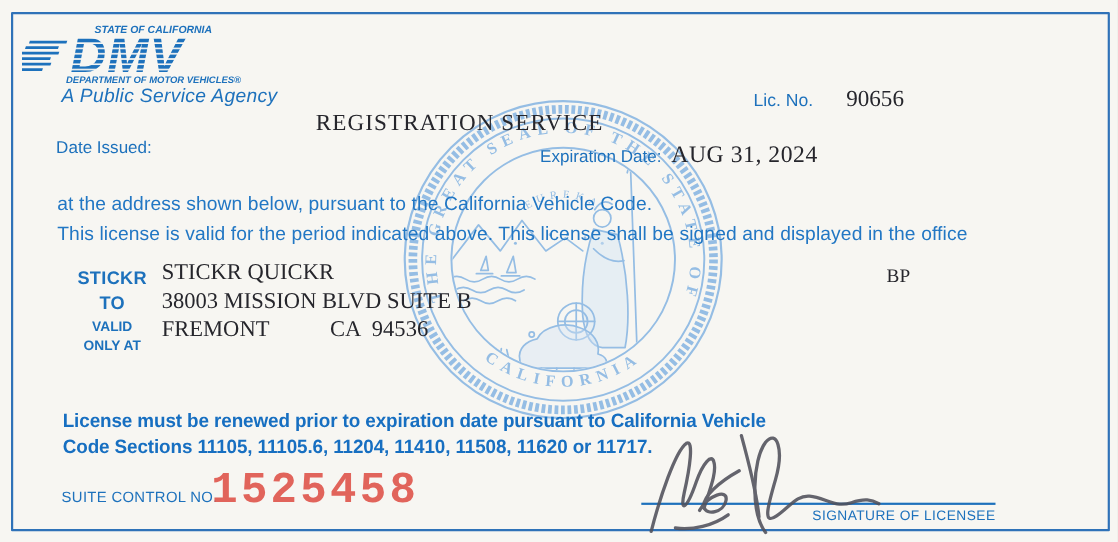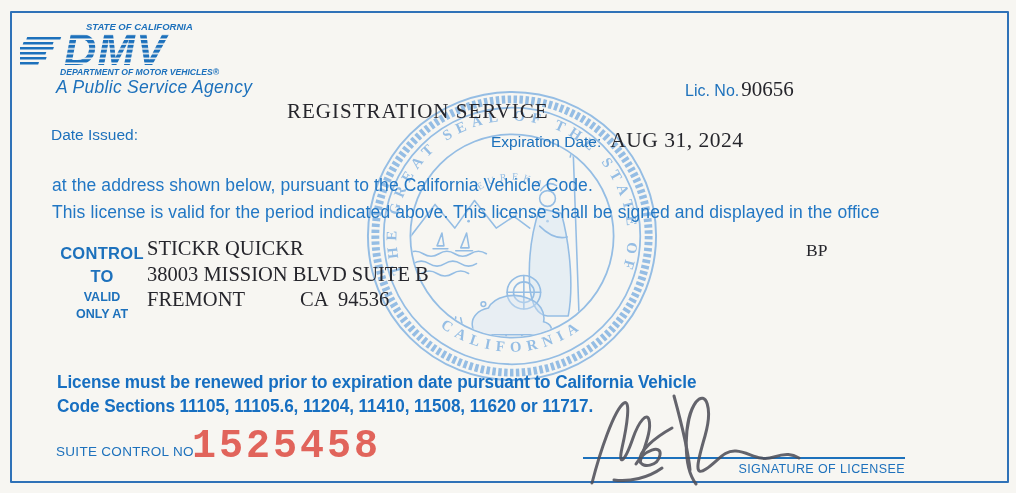--- a/index.html
+++ b/index.html
@@ -11,21 +11,21 @@
   }
   .frame{
     position:absolute;left:10px;top:11px;right:7px;bottom:10px;
     border:2px solid #2f72b8;border-radius:1px;pointer-events:none;z-index:2;
   }
   .abs{position:absolute;}
   
   #dmv-logo{left:20px;top:16px;z-index:3;}
   #tagline{left:56px;top:77px;font-style:italic;font-size:17.5px;color:#1d71bc;letter-spacing:.3px;z-index:3;}
   #title{left:287px;top:99px;font-family:"Liberation Serif",serif;font-size:21px;letter-spacing:1px;color:#26262c;z-index:3;}
-  #lic{left:685px;top:77px;display:flex;align-items:baseline;z-index:3;}
+  #lic{left:685px;top:77px;display:flex;align-items:baseline;z-index:3;gap:28px;}
   #lic .lbl{font-size:16px;color:#1d71bc;}
   #lic .val{font-family:"Liberation Serif",serif;font-size:21px;color:#26262c;margin-left:2px;}
   
   .date-row{display:flex;align-items:baseline;gap:9px;z-index:3;}
   #date-issued{left:51px;top:126px;}
   #date-exp{left:491px;top:128px;}
   .date-row .lbl{font-size:15.5px;color:#1d71bc;}
   .date-row .val{font-family:"Liberation Serif",serif;font-size:21.5px;color:#26262c;letter-spacing:.5px;}
   
   #validity{left:52px;top:172px;font-size:17.5px;color:#2277c4;line-height:27px;letter-spacing:.1px;z-index:3;}
@@ -159,21 +159,21 @@
     <span class="lbl">Expiration Date:</span>
     <span class="val">AUG 31, 2024</span>
   </div>
 
   <div id="validity" class="abs">
     <div>at the address shown below, pursuant to the California Vehicle Code.</div>
     <div>This license is valid for the period indicated above. This license shall be signed and displayed in the office</div>
   </div>
 
   <div id="issued-to-label" class="abs">
-    <div class="big">CONTROL</div>
+    <div class="big">STICKR</div>
     <div class="big">TO</div>
     <div class="small">VALID</div>
     <div class="small">ONLY AT</div>
   </div>
   <div id="address" class="abs">
     <div>STICKR QUICKR</div>
     <div>38003 MISSION BLVD SUITE B</div>
     <div class="row3">
       <span class="city">FREMONT</span>
       <span class="state">CA</span>

